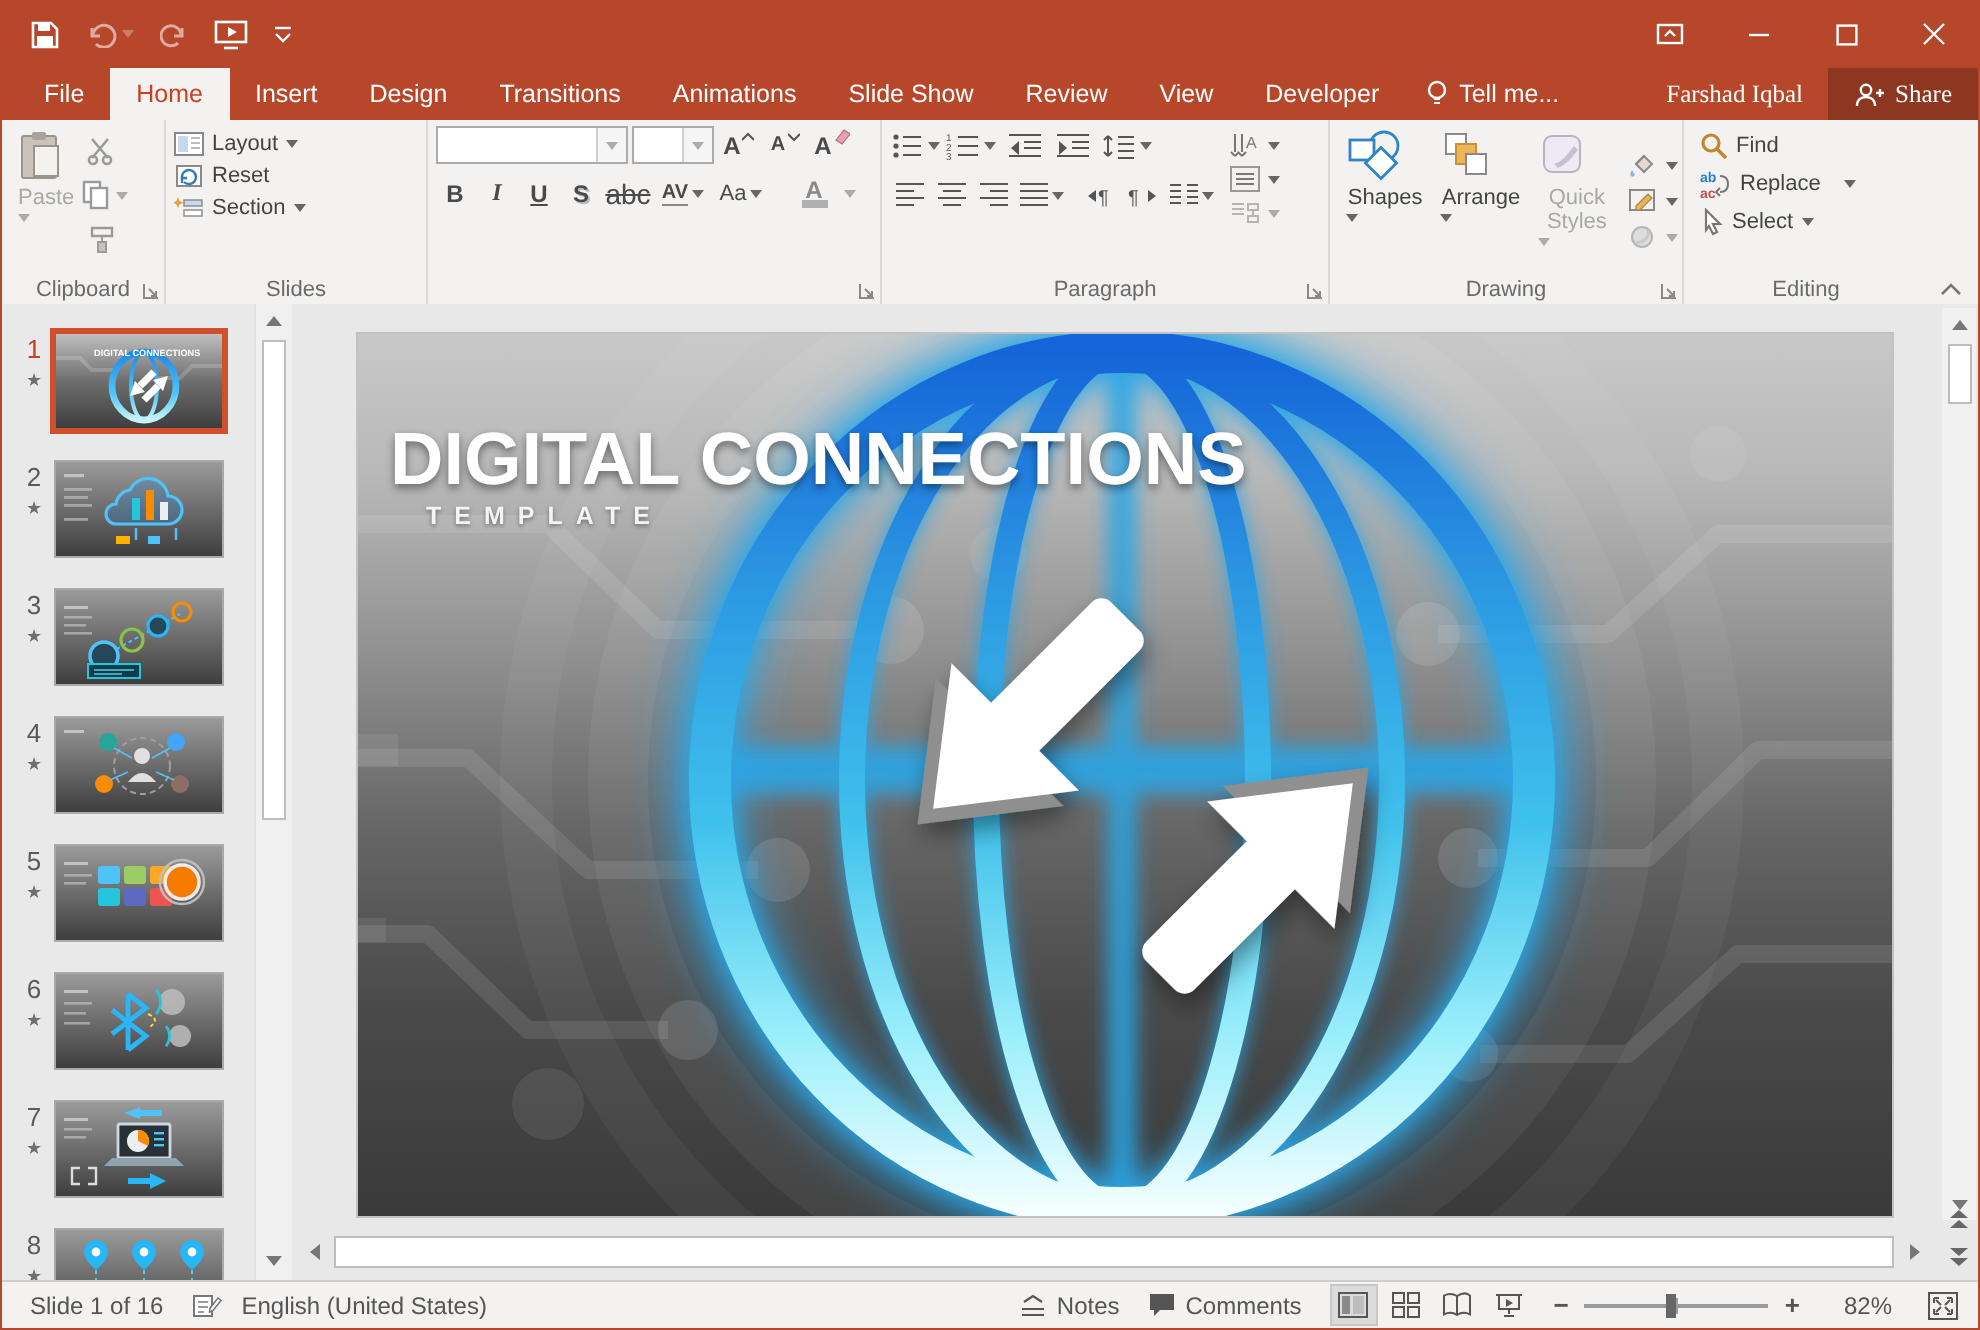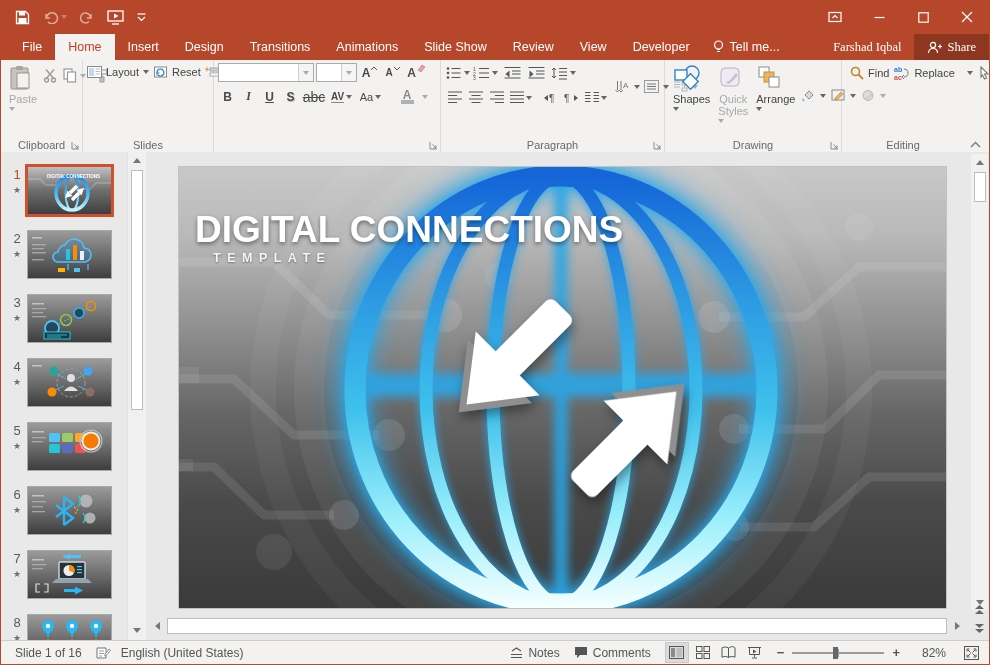--- a/index.html
+++ b/index.html
@@ -21,21 +21,21 @@
   .tellme{display:flex;align-items:center;gap:6px;padding:0 10px;}
   .account{display:flex;align-items:center;padding:0 12px;}
   .share-btn{display:flex;align-items:center;gap:6px;padding:0 13px;background:rgba(0,0,0,0.22);text-align:right;}
   
   .ribbon{height:92px;background:#F3F2F1;border-bottom:1px solid #D6D4D2;display:flex;font-size:11px;color:#444;position:relative;}
   .rgroup{position:relative;border-right:1px solid #DDDBD8;box-sizing:border-box;padding:3px 2px 16px 4px;}
   .g-label{position:absolute;bottom:1px;left:0;right:0;text-align:center;font-size:11px;color:#6A6A6A;}
   .launcher{position:absolute;right:2px;bottom:2px;}
   .bigbtn{display:flex;flex-direction:column;justify-content:flex-start;gap:2px;padding:2px 4px;}
   .bigbtn .blabel{text-align:center;line-height:12px;}
-  .minicol{display:flex;flex-direction:row;justify-content:flex-start;gap:3px;padding-top:3px;}
+  .minicol{display:flex;flex-direction:column;justify-content:flex-end;gap:3px;padding-top:3px;}
   .minirow{display:flex;align-items:center;gap:4px;white-space:nowrap;}
   .dd{width:0;height:0;border-left:3px solid transparent;border-right:3px solid transparent;border-top:4px solid #666;display:inline-block;}
   .dd.dis{border-top-color:#ABABAB;}
   .iconbtn{width:19px;height:19px;display:flex;align-items:center;justify-content:center;}
   .combo{background:#fff;border:1px solid #ABABAB;height:19px;display:flex;align-items:center;box-sizing:border-box;}
   .combo input{border:none;outline:none;flex:1;min-width:0;height:15px;font-size:11px;padding:0 3px;font-family:"Liberation Sans",sans-serif;}
   .combo .cdd{width:14px;height:100%;border-left:1px solid #D0D0D0;display:flex;align-items:center;justify-content:center;background:#F5F5F5;}
   .fletter{font-weight:bold;font-size:12px;color:#4A4A4A;}
   .disabled, .disabled *{color:#A8A8A8 !important;}
   .rowgap{display:flex;align-items:center;gap:2px;}
@@ -452,36 +452,36 @@
       <div style="display:flex">
         <div class="bigbtn" style="width:46px">
           <svg width="30" height="26" viewBox="0 0 30 26">
               <circle cx="19" cy="8" r="7" fill="none" stroke="#2E86C6" stroke-width="1.4"></circle>
               <rect x="2" y="5" width="12" height="10" fill="#fff" stroke="#2E86C6" stroke-width="1.4"></rect>
               <rect x="12" y="11" width="11" height="11" transform="rotate(45 17.5 16.5)" fill="#fff" stroke="#2E86C6" stroke-width="1.4"></rect>
             </svg>
           <span class="blabel">Shapes</span>
           <span class="dd"></span>
         </div>
-        <div class="bigbtn disabled" style="width:46px">
-          <svg width="26" height="26" viewBox="0 0 26 26">
-              <rect x="3" y="3" width="18" height="18" rx="4" fill="#EFE9F3" stroke="#B9B2C0"></rect>
-              <path d="M8 17c4-1 6-4 10-9l2 2c-4 5-6 7-10 9z" fill="#C8C0D0"></path>
-            </svg>
-          <span class="blabel">Quick Styles</span>
-          <span class="dd dis"></span>
-        </div>
         <div class="bigbtn" style="width:48px">
           <svg width="26" height="26" viewBox="0 0 26 26">
               <rect x="3" y="2" width="10" height="10" fill="#fff" stroke="#8A8A8A"></rect>
               <rect x="8" y="7" width="10" height="10" fill="#EDB458" stroke="#C89038"></rect>
               <rect x="13" y="12" width="10" height="10" fill="#fff" stroke="#8A8A8A"></rect>
             </svg>
           <span class="blabel">Arrange</span>
           <span class="dd"></span>
+        </div>
+        <div class="bigbtn disabled" style="width:46px">
+          <svg width="26" height="26" viewBox="0 0 26 26">
+              <rect x="3" y="3" width="18" height="18" rx="4" fill="#EFE9F3" stroke="#B9B2C0"></rect>
+              <path d="M8 17c4-1 6-4 10-9l2 2c-4 5-6 7-10 9z" fill="#C8C0D0"></path>
+            </svg>
+          <span class="blabel">Quick Styles</span>
+          <span class="dd dis"></span>
         </div>
         <div class="minicol" style="gap:5px;margin-left:2px">
           <span class="minirow">
             <svg width="15" height="13" viewBox="0 0 15 13">
                 <path d="M4 6 8 2l4 4-4 4z" fill="#E3D9CE" stroke="#8A8A8A"></path>
                 <path d="M8 2 4 6" stroke="#8A8A8A"></path>
                 <path d="M2 9c0 0-1.5 2-0.5 3 1 1 2-0.5 2-0.5z" fill="#8AB6E0"></path>
               </svg>
               <span class="dd"></span>
           </span>

